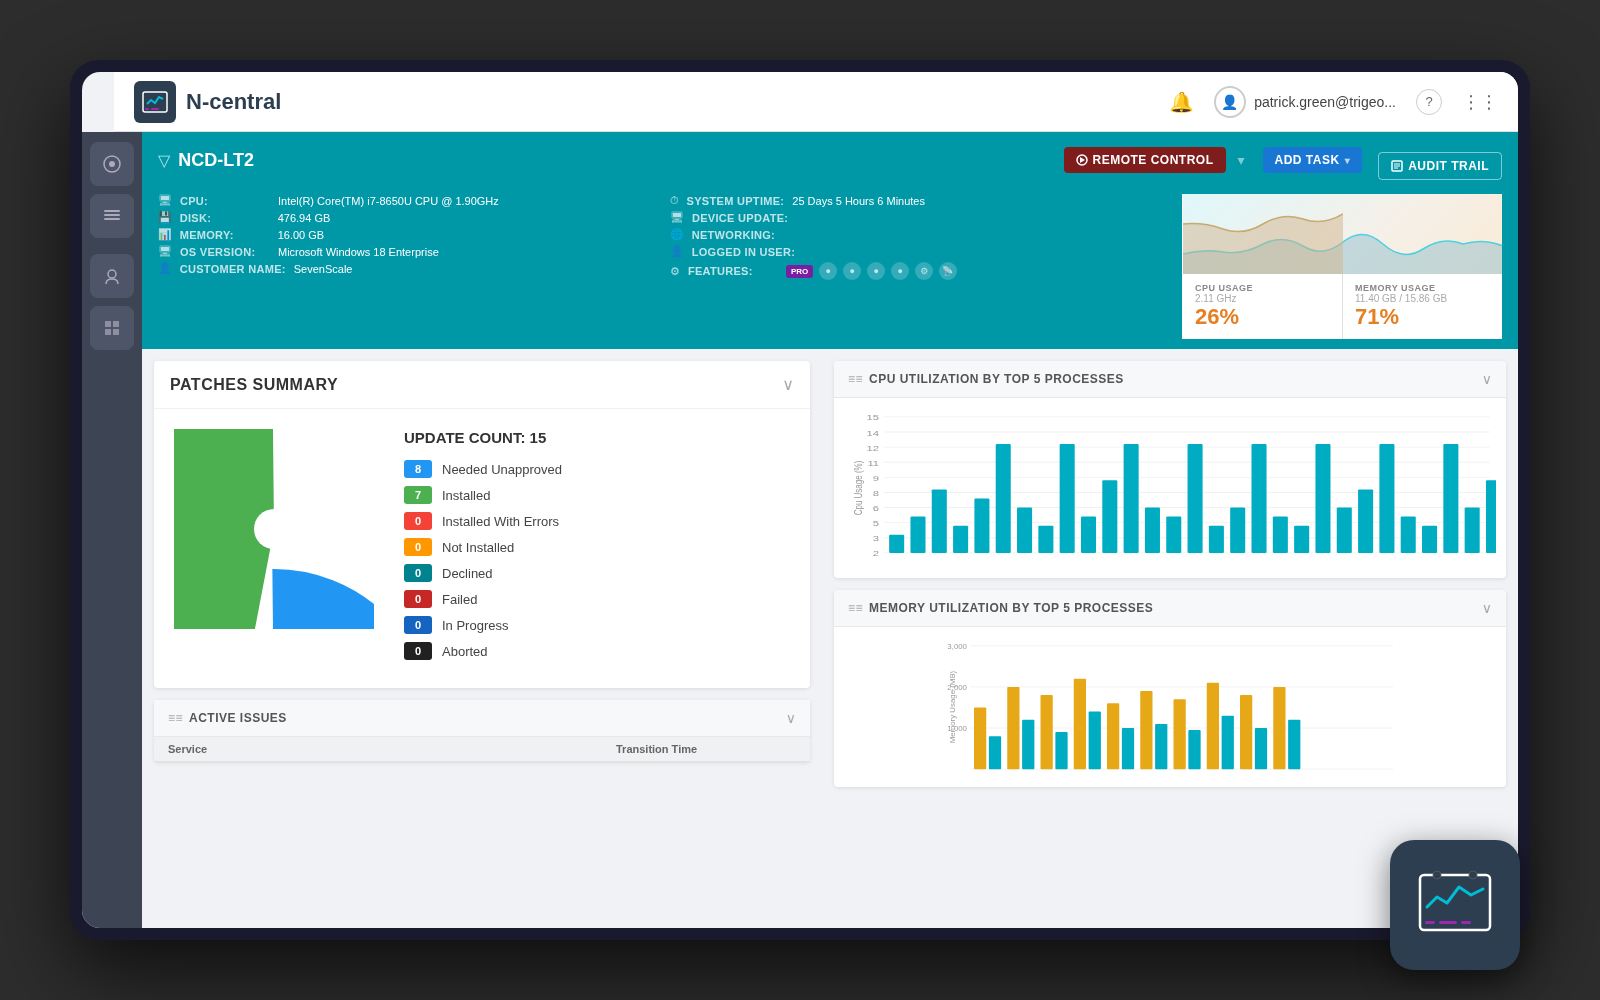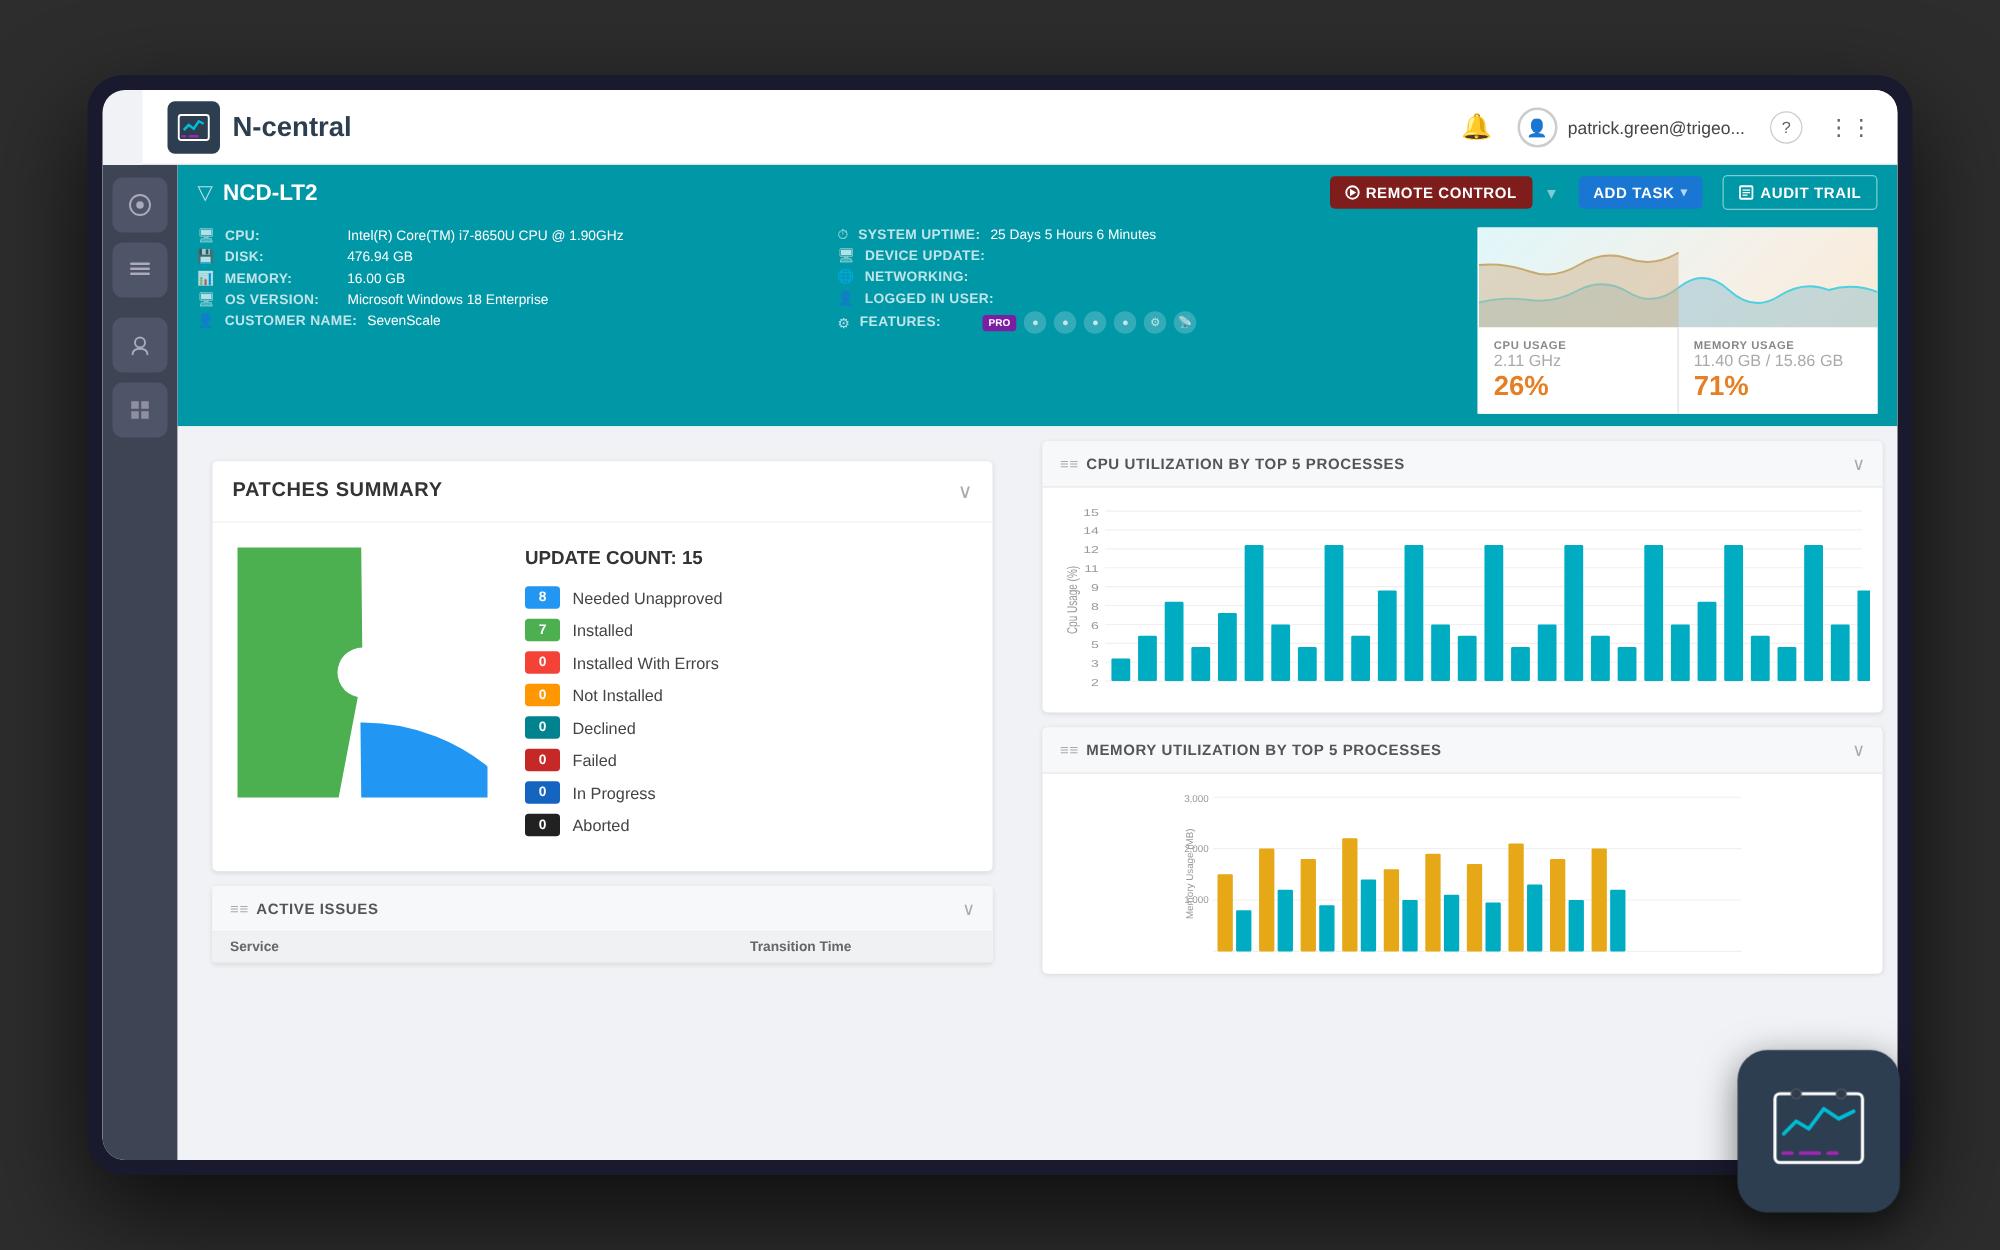--- a/index.html
+++ b/index.html
@@ -181,20 +181,21 @@
       align-items: center;
       gap: 5px;
       letter-spacing: 0.5px;
     }
 
     .header-btn.green { background: #7f1d1d; }
     .header-btn.blue { background: #1976d2; }
     .header-btn.outlined {
       background: transparent;
       border: 1px solid rgba(255,255,255,0.5);
+      margin-top: 12px;
     }
 
     
     .device-info-panel {
       background: #0097a7;
       display: flex;
       padding: 6px 16px 10px;
       gap: 20px;
       flex-shrink: 0;
     }
@@ -266,21 +267,21 @@
 
     .metric-label {
       font-size: 9px;
       color: #888;
       font-weight: 600;
       letter-spacing: 0.5px;
       text-transform: uppercase;
     }
 
     .metric-sub {
-      font-size: 13px;
+      font-size: 10px;
       color: #aaa;
     }
 
     .metric-value {
       font-size: 22px;
       font-weight: 700;
       color: #e67e22;
     }
 
     
@@ -316,21 +317,21 @@
       background: #f0f2f5;
     }
 
     
     .left-panel {
       width: 680px;
       flex-shrink: 0;
       display: flex;
       flex-direction: column;
       overflow-y: auto;
-      padding: 16px;
+      padding: 0;
     }
 
     .patches-card {
       background: #fff;
       margin: 12px;
       border-radius: 4px;
       box-shadow: 0 1px 4px rgba(0,0,0,0.1);
       overflow: hidden;
     }
 

